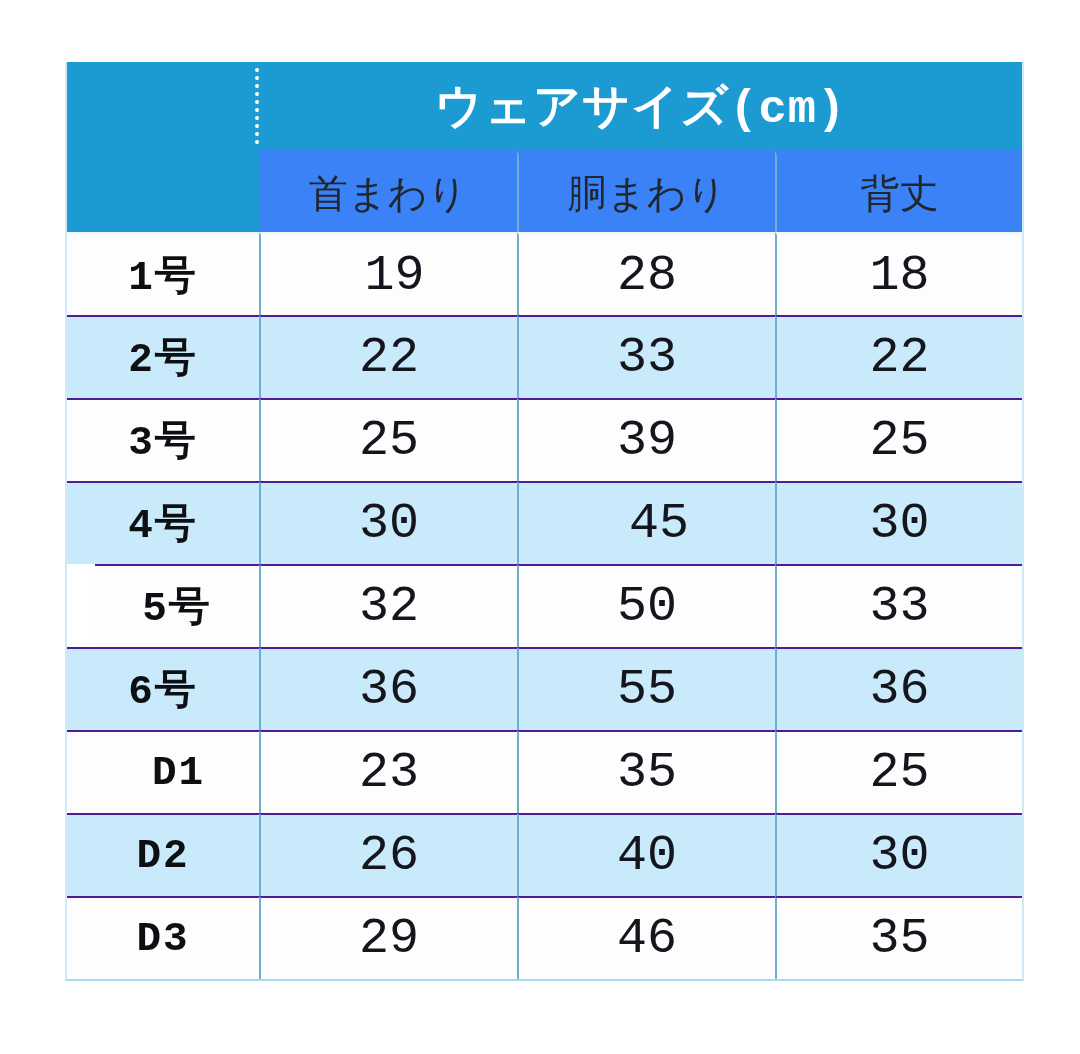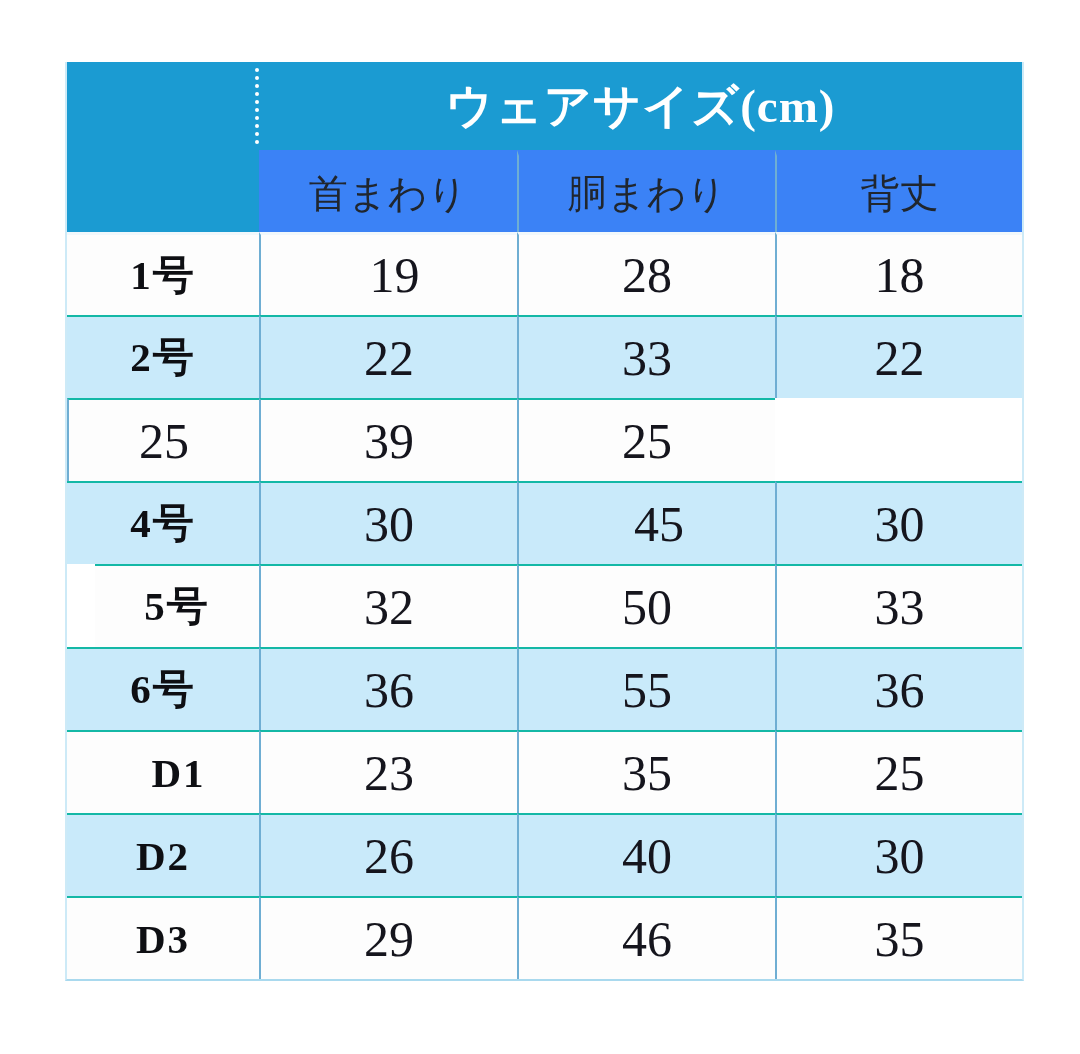--- a/index.html
+++ b/index.html
@@ -1,19 +1,19 @@
 <!DOCTYPE html>
 <html><head>
 <meta charset="utf-8">
 <style>
   html,body{margin:0;padding:0;background:#ffffff;}
   body{width:1080px;height:1054px;overflow:hidden;}
   .stage{
     position:relative;width:1080px;height:978px;background:#ffffff;
-    font-family:Liberation Serif, serif;
+    font-family:Liberation Mono, monospace;
   }
   .grid{
     position:absolute;left:65px;top:62px;
     display:grid;
     grid-template-columns:192px 258px 258px 247px;
     grid-template-rows:88px 82px repeat(9,83px);
     border-left:2px solid #cdeaf7;
     border-right:2px solid #cdeaf7;
     border-bottom:2px solid #a9d9ee;
   }
@@ -32,21 +32,21 @@
   .sub{
     grid-row:2;background:#3b82f6;color:#20262e;font-size:39px;
     display:flex;align-items:center;justify-content:center;
     border-top:6px solid #3b82f6;
   }
   .sub.c2{grid-column:2;}
   .sub.c3{grid-column:3;border-left:2px solid #6faed3;}
   .sub.c4{grid-column:4;border-left:2px solid #6faed3;}
   .cell{
     display:flex;align-items:center;justify-content:center;
-    background:#fdfdfd;border-top:2px solid #14b8a6;color:#15151d;
+    background:#fdfdfd;border-top:2px solid #4c1d95;color:#15151d;
   }
   .cell.stripe{background:#c9eafa;}
   .cell.first-row{border-top:3px solid #f1f8fc;}
   .cell.vb{border-left:2px solid #6faed3;}
   .rowlabel{font-weight:700;font-size:41px;color:#0e0f13;letter-spacing:2px;}
   .val{font-size:50px;}
 </style>
 </head>
 <body>
 
@@ -61,20 +61,21 @@
     <div class="sub c4">背丈</div>
 
   <div class="cell rowlabel first-row" style="grid-row: 3;">1号</div>
       <div class="cell val vb first-row" style="grid-row: 3; padding-left: 11px;">19</div>
       <div class="cell val vb first-row" style="grid-row: 3;">28</div>
       <div class="cell val vb first-row" style="grid-row: 3;">18</div>
       <div class="cell rowlabel stripe" style="grid-row: 4;">2号</div>
       <div class="cell val vb stripe" style="grid-row: 4;">22</div>
       <div class="cell val vb stripe" style="grid-row: 4;">33</div>
       <div class="cell val vb stripe" style="grid-row: 4;">22</div>
+      <div class="cell rowlabel" style="grid-row: 5;">3号</div>
       <div class="cell val vb" style="grid-row: 5;">25</div>
       <div class="cell val vb" style="grid-row: 5;">39</div>
       <div class="cell val vb" style="grid-row: 5;">25</div>
       <div class="cell rowlabel stripe" style="grid-row: 6;">4号</div>
       <div class="cell val vb stripe" style="grid-row: 6;">30</div>
       <div class="cell val vb stripe" style="grid-row: 6; padding-left: 24px;">45</div>
       <div class="cell val vb stripe" style="grid-row: 6;">30</div>
       <div class="cell rowlabel" style="grid-row: 7; margin-left: 28px;">5号</div>
       <div class="cell val vb" style="grid-row: 7;">32</div>
       <div class="cell val vb" style="grid-row: 7;">50</div>

